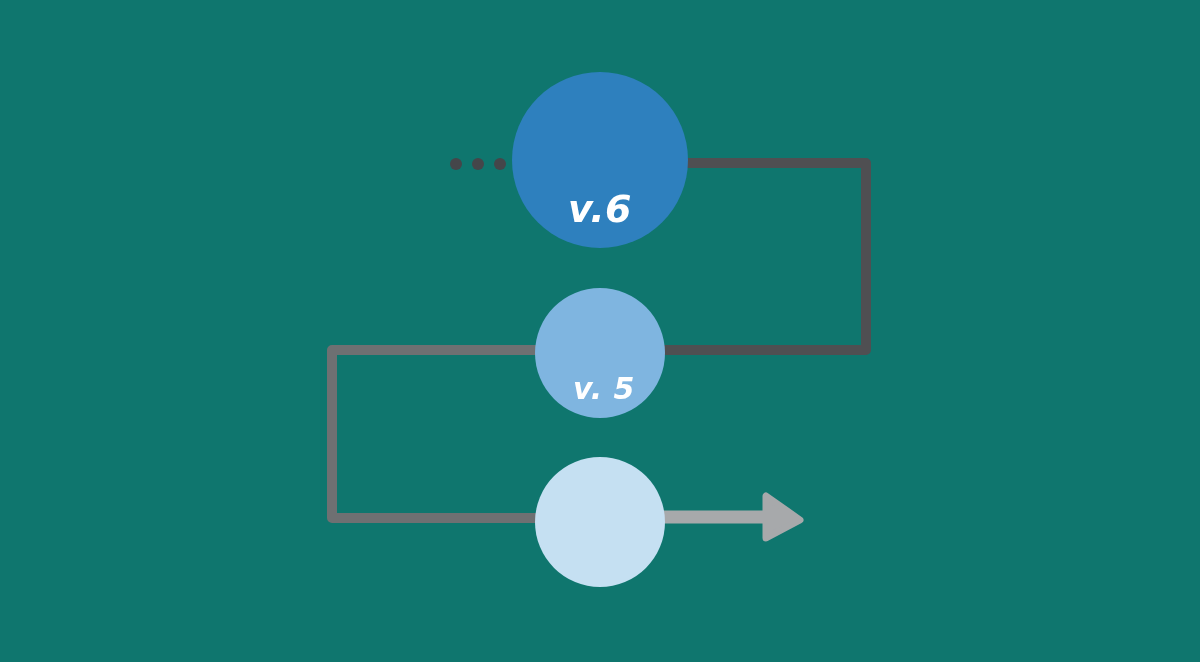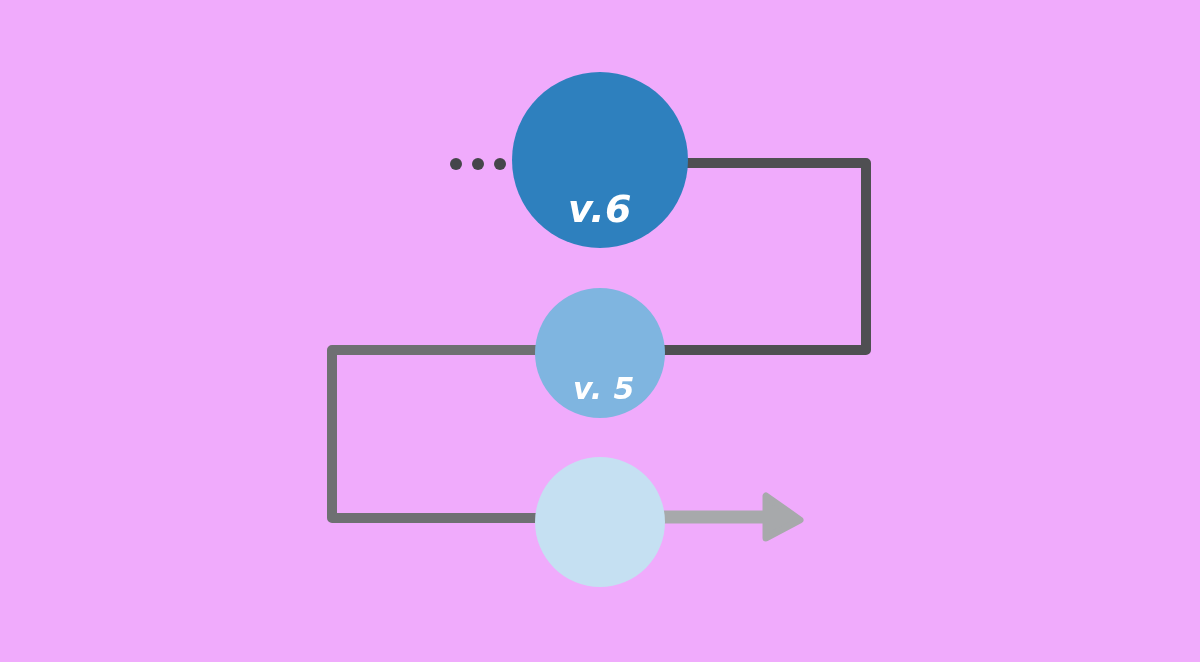--- a/index.html
+++ b/index.html
@@ -11,21 +11,21 @@
   body {
     font-family: "DejaVu Sans", sans-serif;
     width: 1200px;
     height: 662px;
     overflow: hidden;
   }
   #diagram-root {
     position: relative;
     width: 1200px;
     height: 662px;
-    background: #f0abfc;
+    background: #0f766e;
   }
   #diagram-svg {
     position: absolute;
     top: 0;
     left: 0;
     width: 1200px;
     height: 662px;
     display: block;
   }
   .node-label {

